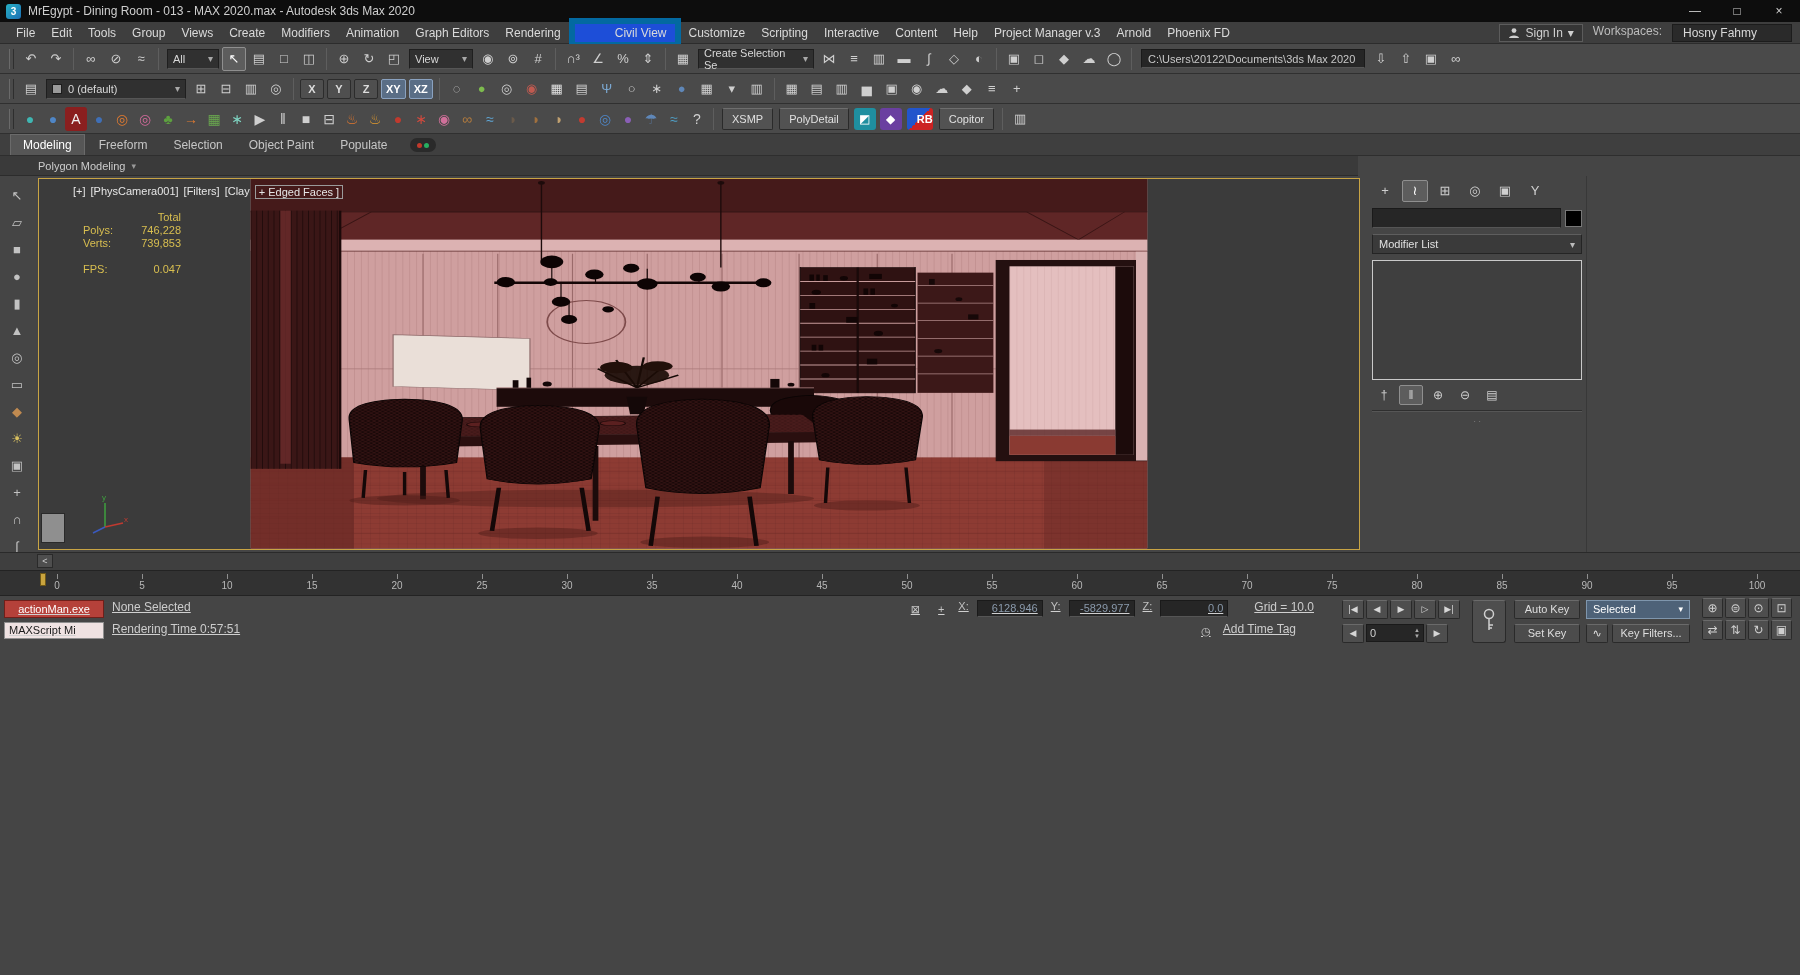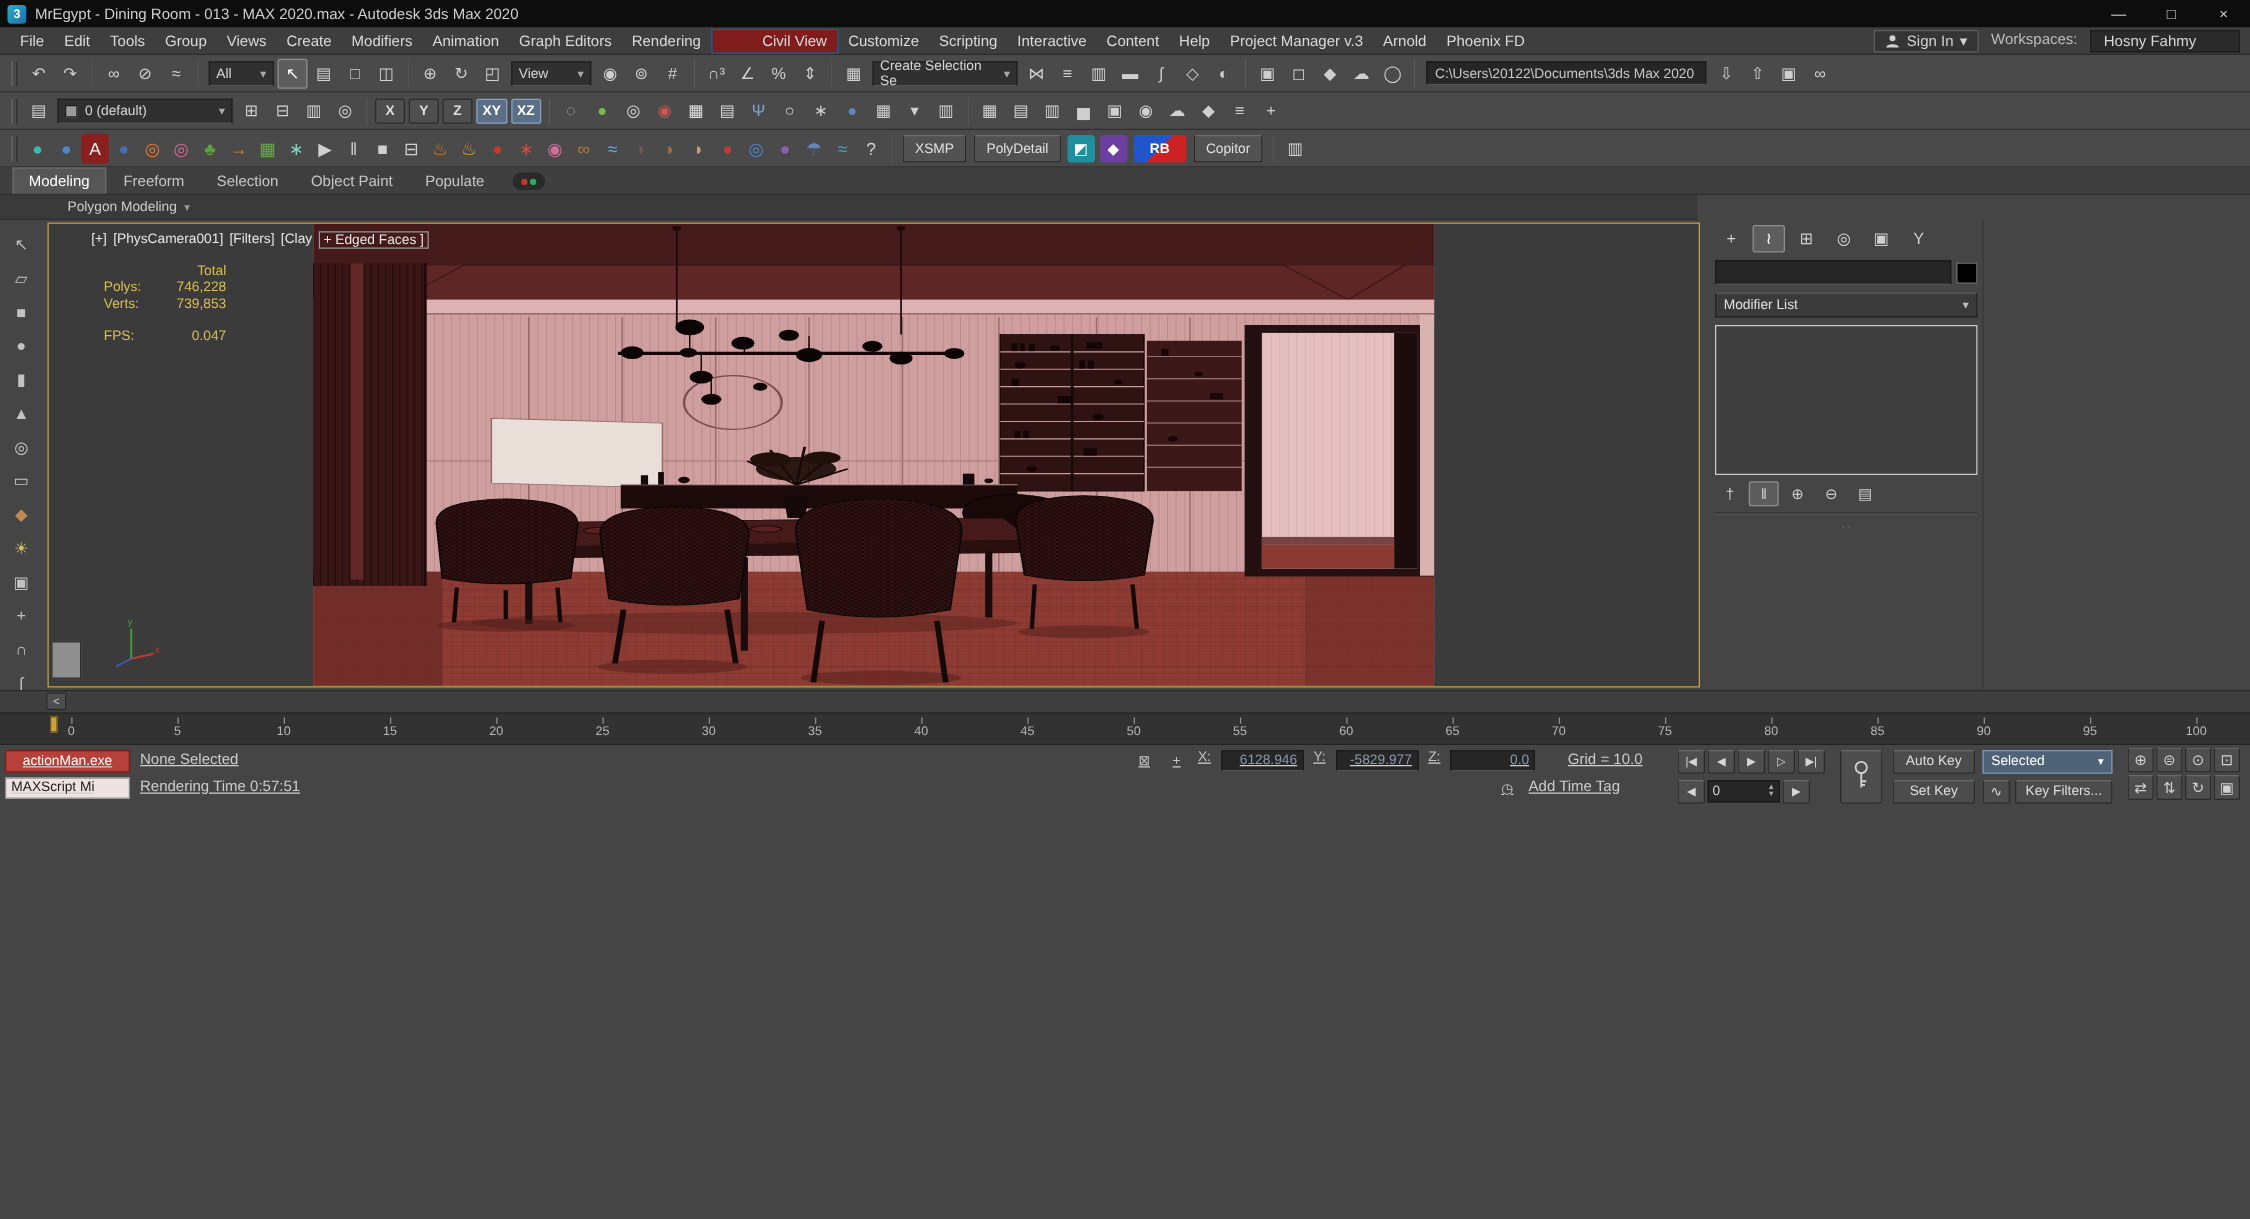--- a/index.html
+++ b/index.html
@@ -30,31 +30,31 @@
   .tbtn { width:24px; height:24px; line-height:22px; text-align:center; color:#cfcfcf; font-size:13px; border:1px solid transparent; border-radius:2px; flex:none; cursor:default; }
   .tbtn.on { background:#5d5d5d; border-color:#8f8f8f; color:#fff; }
   .dd { height:20px; background:#303030; border:1px solid #1f1f1f; border-bottom-color:#555; display:flex; align-items:center; padding:0 5px; gap:6px; color:#d8d8d8; font-size:11px; margin:0 3px; }
   .dd .caret { margin-left:auto; color:#a8a8a8; font-size:10px; }
   .tfield { background:#262626; border:1px solid #1a1a1a; border-bottom-color:#555; color:#c8c8c8; height:19px; display:flex; align-items:center; padding:0 6px; font-size:11px; margin:0 4px; }
   .axbtn { min-width:24px; height:20px; padding:0 4px; background:#4f4f4f; border:1px solid #2c2c2c; color:#ddd; font-size:11px; font-weight:bold; display:flex; align-items:center; justify-content:center; border-radius:2px; margin:0 1px; }
   .axbtn.on { background:#5a6e86; border-color:#8aa2c0; color:#fff; }
   .swatchsm { width:10px; height:10px; background:#9a9a9a; border:1px solid #1c1c1c; flex:none; }
   .plug { width:22px; height:24px; line-height:24px; text-align:center; font-size:14px; border-radius:3px; flex:none; }
   .txtbtn { height:22px; background:#525252; border:1px solid #2a2a2a; border-top-color:#6e6e6e; border-radius:2px; color:#e0e0e0; display:flex; align-items:center; padding:0 9px; font-size:11px; margin:0 3px; }
-  .rblogo { width:42px; height:22px; background:linear-gradient(135deg,#2255cc 50%,#cc2222 50%); color:#fff; font-weight:bold; font-size:11px; text-align:center; line-height:22px; border-radius:3px; margin:16px 3px; }
+  .rblogo { width:26px; height:22px; background:linear-gradient(135deg,#2255cc 50%,#cc2222 50%); color:#fff; font-weight:bold; font-size:11px; text-align:right; line-height:22px; border-radius:3px; margin:16px 3px; }
   .appicon { width:22px; height:22px; border-radius:3px; color:#fff; text-align:center; line-height:22px; font-size:12px; margin:0 2px; }
 
   
   .ribbontabs { height:22px; background:#3f3f3f; display:flex; align-items:flex-end; padding:0 10px; gap:2px; border-bottom:1px solid #2e2e2e; flex:none; }
   .rtab { padding:3px 12px; color:#c6c6c6; font-size:12px; }
   .rtab.on { background:#565656; color:#ffffff; border:1px solid #6a6a6a; border-bottom:none; }
   .mediaicon { width:26px; height:14px; background:#2a2a2a; border-radius:7px; margin:0 0 3px 8px; display:flex; align-items:center; justify-content:center; gap:2px; }
   .mediaicon i { width:5px; height:5px; border-radius:50%; display:block; }
   .polystriprow { height:20px; background:#454545; flex:none; display:flex; }
-  .polystrip { width:1358px; background:#3a3a3a; display:flex; align-items:center; padding-left:54px; gap:6px; color:#cccccc; font-size:11px; border-bottom:1px solid #2c2c2c; }
+  .polystrip { width:1358px; background:#3a3a3a; display:flex; align-items:center; padding-left:38px; gap:6px; color:#cccccc; font-size:11px; border-bottom:1px solid #2c2c2c; }
 
   
   .main { flex:1; display:flex; min-height:0; }
   .leftbar { width:34px; background:#454545; display:flex; flex-direction:column; align-items:center; padding-top:8px; gap:3px; flex:none; }
   .ltool { width:26px; height:24px; line-height:22px; text-align:center; color:#c2c2c2; font-size:13px; border:1px solid transparent; border-radius:2px; }
   .lflyout { color:#e0e0e0; font-size:9px; align-self:flex-start; margin:8px 0 0 4px; }
 
   .vpwrap { flex:1; margin:2px 4px; border:1px solid #c8a444; background:#3b3b3b; position:relative; overflow:hidden; }
   .scene { position:absolute; left:50%; transform:translateX(-50%); top:0; bottom:0; width:897px; }
   .scene svg { width:100%; height:100%; display:block; }
@@ -138,21 +138,21 @@
     <span class="menu-item">File</span>
       <span class="menu-item">Edit</span>
       <span class="menu-item">Tools</span>
       <span class="menu-item">Group</span>
       <span class="menu-item">Views</span>
       <span class="menu-item">Create</span>
       <span class="menu-item">Modifiers</span>
       <span class="menu-item">Animation</span>
       <span class="menu-item">Graph Editors</span>
       <span class="menu-item">Rendering</span>
-      <span class="menu-item" style="background:#7f1d1d;border:1px solid #0369a1;padding-left:40px;">Civil View</span>
+      <span class="menu-item" style="background:#1d4ed8;border:6px solid #0369a1;padding-left:40px;">Civil View</span>
       <span class="menu-item">Customize</span>
       <span class="menu-item">Scripting</span>
       <span class="menu-item">Interactive</span>
       <span class="menu-item">Content</span>
       <span class="menu-item">Help</span>
       <span class="menu-item">Project Manager v.3</span>
       <span class="menu-item">Arnold</span>
       <span class="menu-item">Phoenix FD</span>
     <div class="menu-right">
       <div class="signin">

